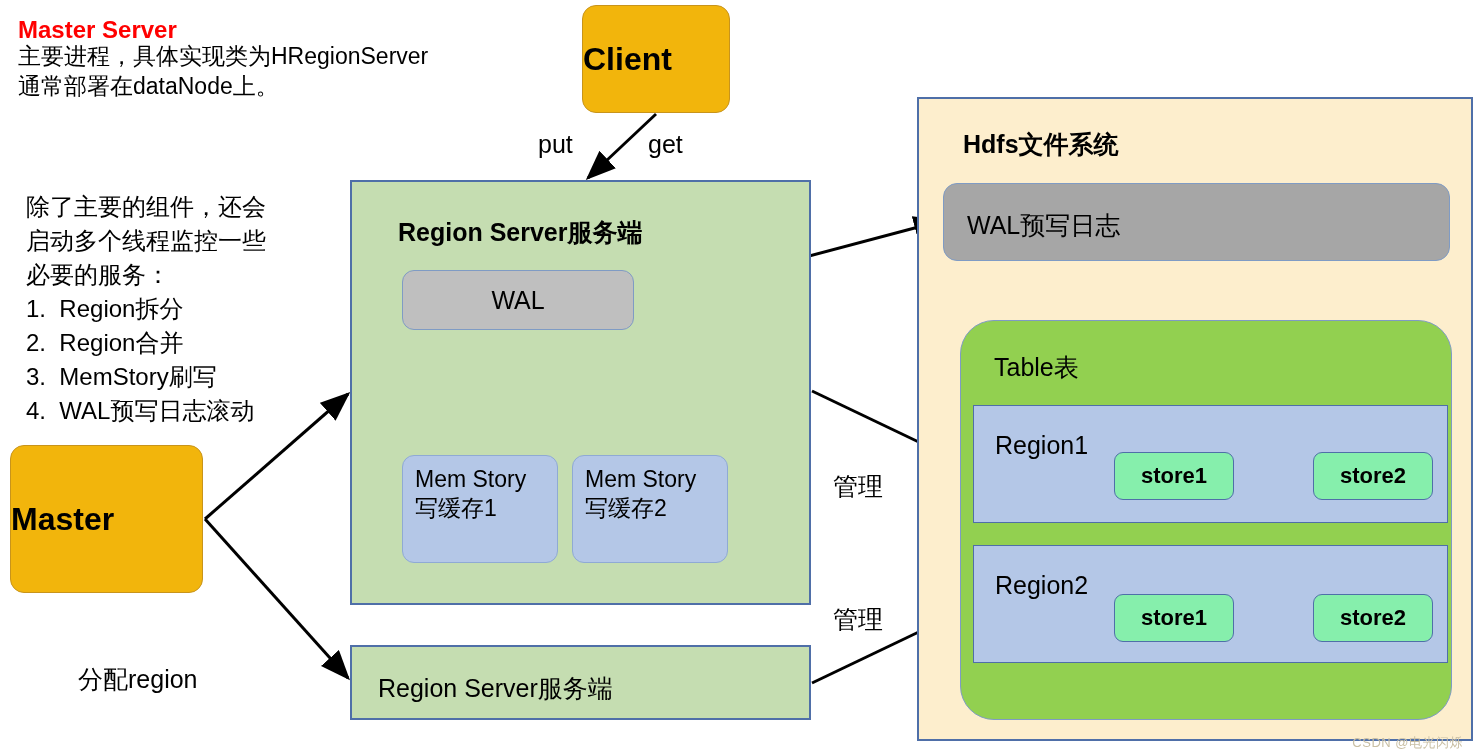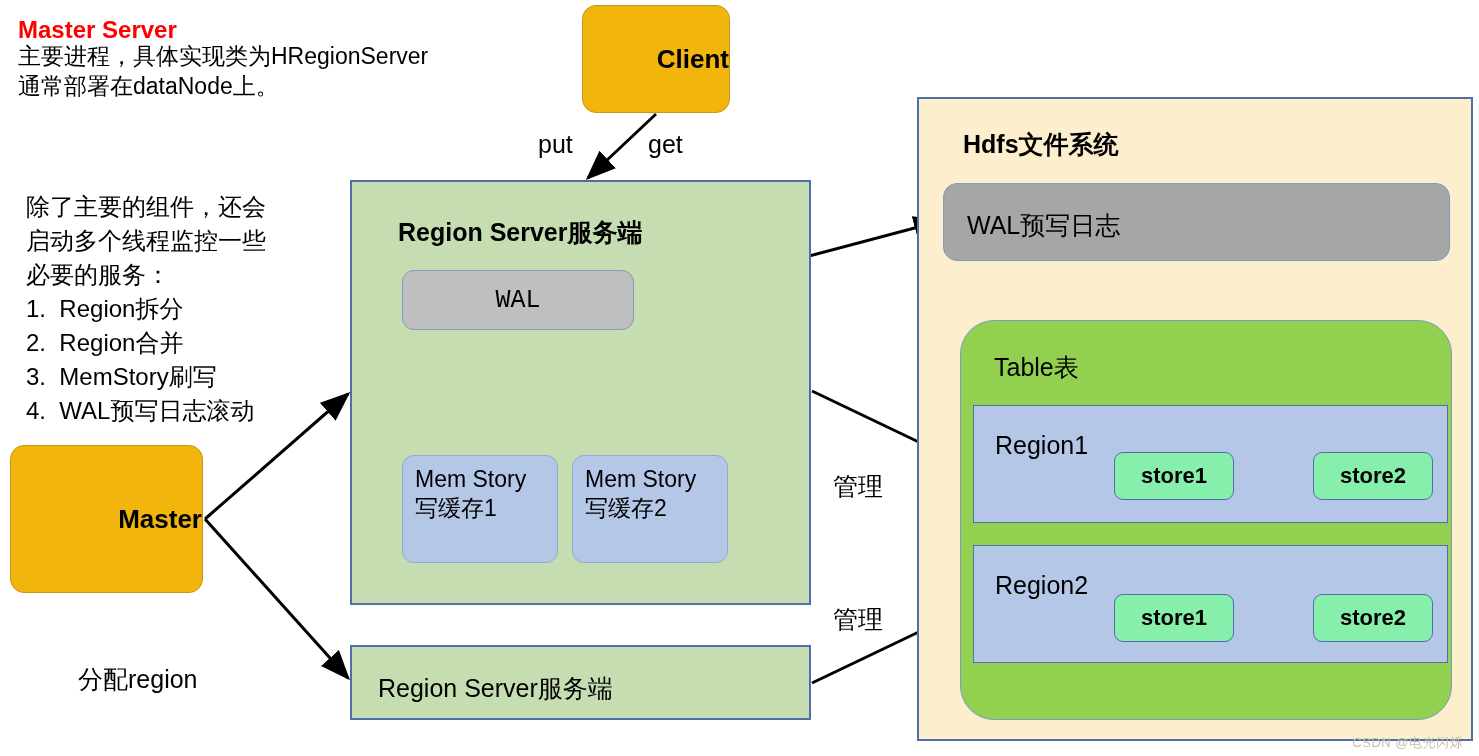--- a/index.html
+++ b/index.html
@@ -69,23 +69,23 @@
     color: #000000;
   }
 
   
   .orange {
     background: #F2B50C;
     border: 1.5px solid #C8941B;
     border-radius: 14px;
     display: flex;
     align-items: center;
-    justify-content: flex-end;
-    font-weight: bold;
-    font-size: 26px;
+    justify-content: flex-start;
+    font-weight: bold;
+    font-size: 32px;
     color: #000000;
   }
   #box-client { left: 582px; top: 5px; width: 148px; height: 108px; }
   #box-master { left: 10px; top: 445px; width: 193px; height: 148px; }
 
   
   .rs-box {
     background: #C5DDB1;
     border: 2px solid #4F6FA8;
   }
@@ -104,21 +104,20 @@
   
   .grey-round {
     background: #BFBFBF;
     border: 1.5px solid #7F9BC4;
     border-radius: 12px;
     display: flex;
     align-items: center;
     justify-content: center;
     font-size: 25px;
     color: #000000;
-    font-family: Liberation Mono, monospace;
   }
   #box-wal-inner { left: 402px; top: 270px; width: 232px; height: 60px; }
 
   
   #box-blockcache {
     left: 401px; top: 342px; width: 239px; height: 100px;
     background: #FF0000;
     border-radius: 10px;
     display: flex;
     flex-direction: column;

